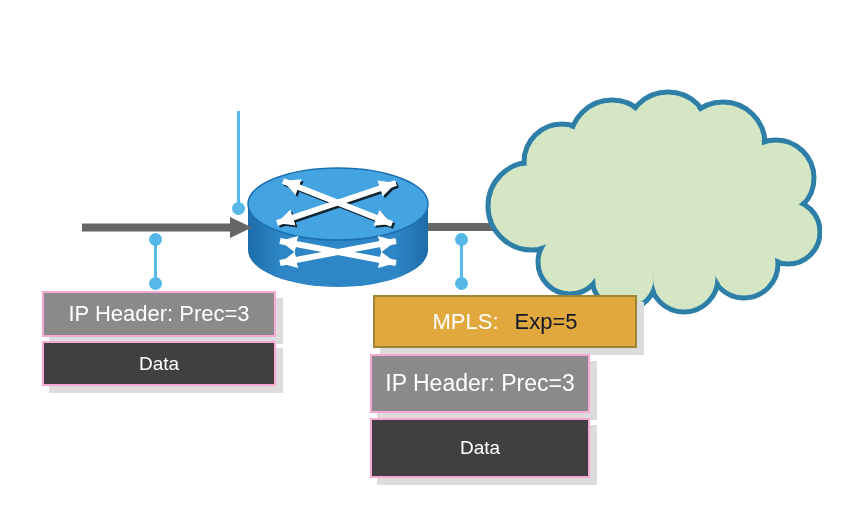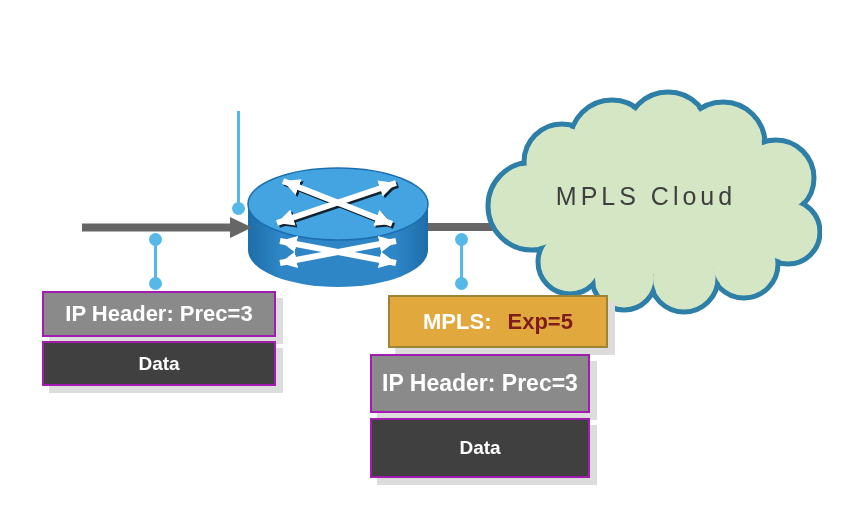--- a/index.html
+++ b/index.html
@@ -21,30 +21,29 @@
 
   
   .vline{width:3px;background:#55b8e8;}
   .dot{width:13px;height:13px;border-radius:50%;background:#55b8e8;}
 
   
   .flowline{background:#666666;}
 
   
   .pktbox{
-    box-sizing:border-box;border:2px solid #a21caf;
+    box-sizing:border-box;border:2px solid #f9a8d4;
     box-shadow:7px 7px 0 #dcdcdc;
     color:#ffffff;display:flex;align-items:center;justify-content:center;
     text-align:center;
-    font-weight:bold;
   }
   .gray-box{background:#8a8a8a;font-size:22px;}
   .gold-box{background:#e1a83e;border-color:#a08436;font-size:22px;}
   .pink-box{background:#404040;font-size:19px;}
-  .exp-red{color:#7f1d1d;margin-left:16px;}
+  .exp-red{color:#0f172a;margin-left:16px;}
 
   
   .cloud-label{
     left:526px;top:182px;width:240px;text-align:center;
     color:#3e3e3e;font-size:25px;letter-spacing:4px;
   }
 </style>
 </head>
 <body>
 
@@ -74,21 +73,20 @@
       <circle cx="192" cy="48" r="39"></circle>
       <circle cx="247" cy="58" r="39"></circle>
       <circle cx="300" cy="92" r="35"></circle>
       <circle cx="312" cy="146" r="29"></circle>
       <circle cx="268" cy="178" r="31"></circle>
       <circle cx="208" cy="192" r="31"></circle>
       <circle cx="148" cy="192" r="29"></circle>
       <circle cx="94" cy="176" r="29"></circle>
     </g>
   </svg>
-  <div class="abs cloud-label">MPLS Cloud</div>
 
   <svg class="abs" style="left:246px;top:166px;" width="184" height="122" viewBox="0 0 184 122">
     <defs>
       <linearGradient id="bodyGrad" x1="0" y1="0" x2="1" y2="0">
         <stop offset="0" stop-color="#1d6da9"></stop>
         <stop offset="0.18" stop-color="#2e86c6"></stop>
         <stop offset="0.82" stop-color="#2e86c6"></stop>
         <stop offset="1" stop-color="#1d6da9"></stop>
       </linearGradient>
       <marker id="mw" viewBox="0 0 4 4" refX="4" refY="2" markerWidth="2.8" markerHeight="2.8" orient="auto-start-reverse">
@@ -125,21 +123,21 @@
   <div class="abs dot" style="left:455px;top:233px;"></div>
   <div class="abs dot" style="left:455px;top:277px;"></div>
 
   <div class="abs pktbox gray-box" style="left:42px;top:291px;width:234px;height:46px;">
     <span>IP Header: Prec=3</span>
   </div>
   <div class="abs pktbox pink-box" style="left:42px;top:341px;width:234px;height:45px;">
     <span>Data</span>
   </div>
 
-  <div class="abs pktbox gold-box" style="left:388px;top:295px;width:220px;height:53px;">
+  <div class="abs pktbox gold-box" style="left:373px;top:295px;width:264px;height:53px;">
     <span>MPLS:</span>
     <span class="exp-red">Exp=5</span>
   </div>
   <div class="abs pktbox gray-box" style="left:370px;top:354px;width:220px;height:59px;font-size:23px;">
     <span>IP Header: Prec=3</span>
   </div>
   <div class="abs pktbox pink-box" style="left:370px;top:418px;width:220px;height:60px;">
     <span>Data</span>
   </div>
 

